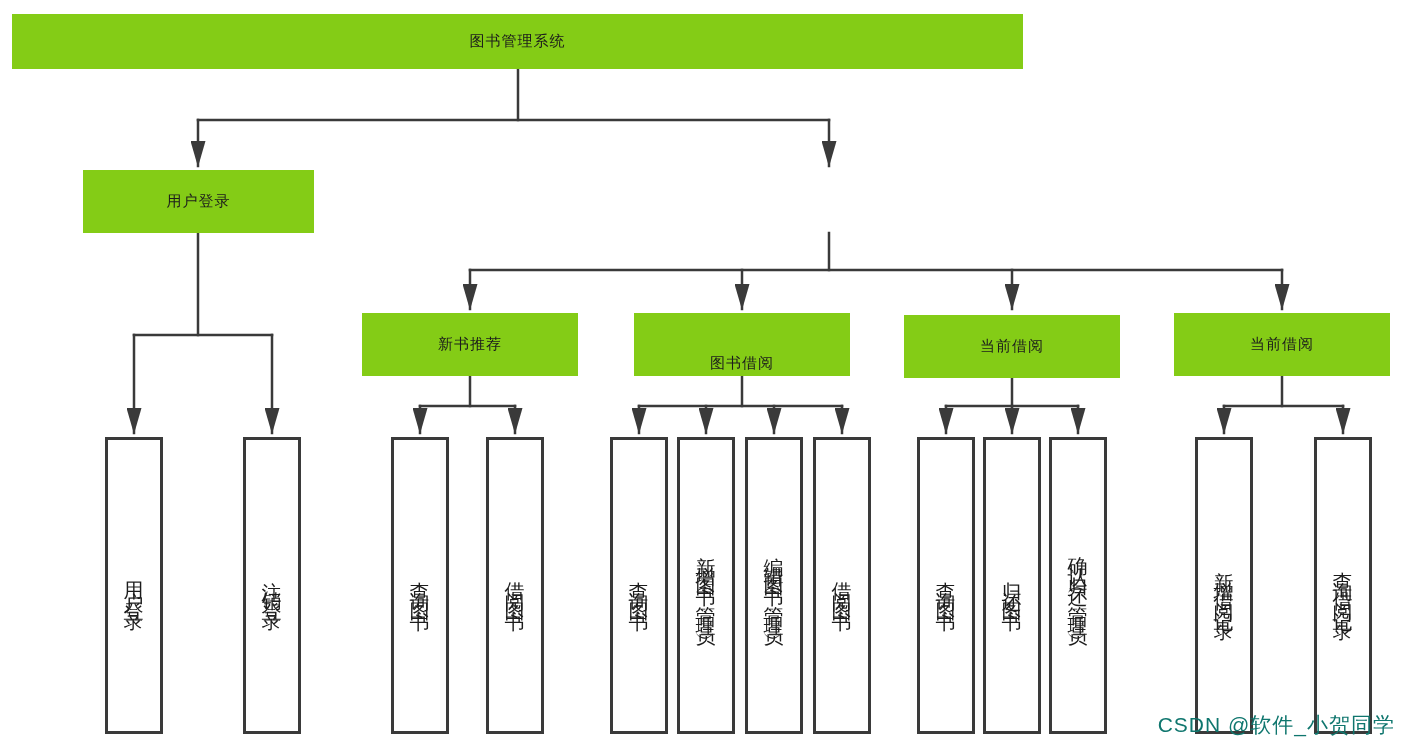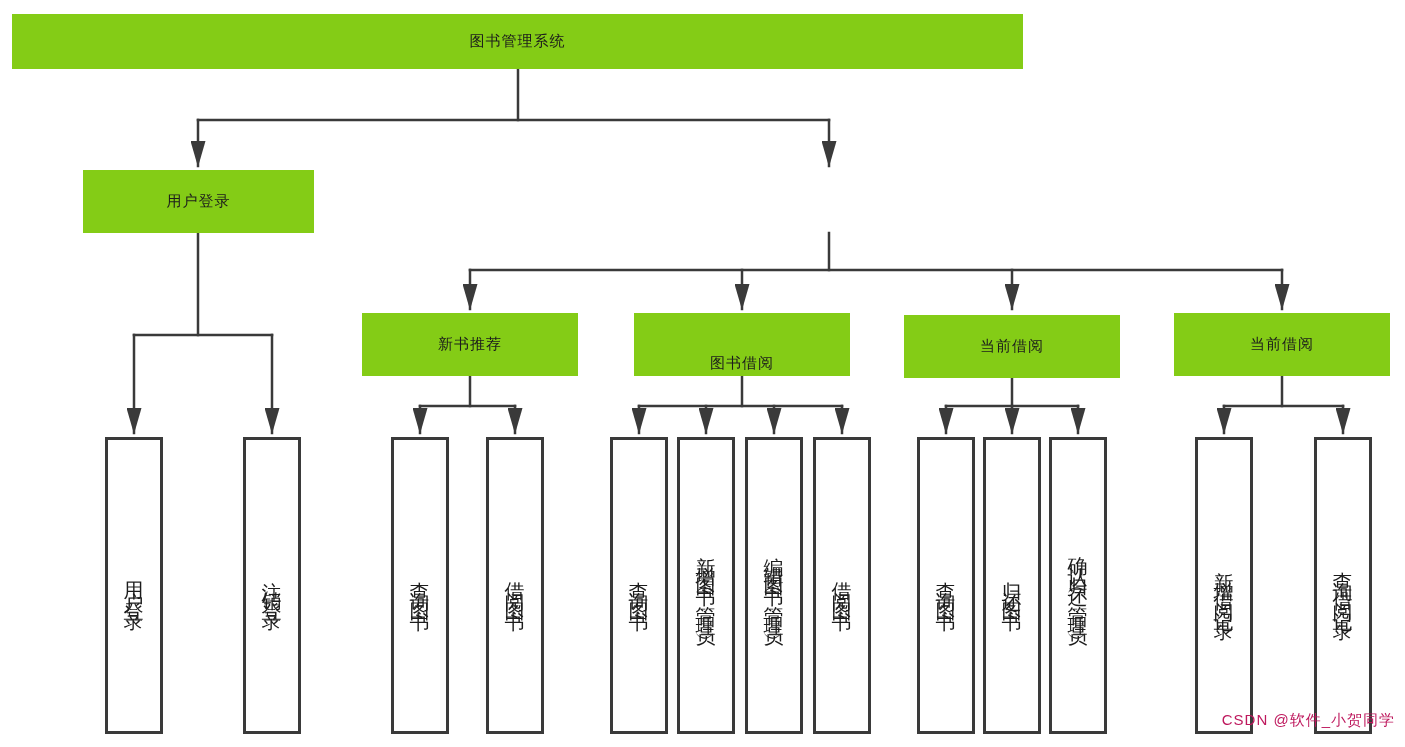--- a/index.html
+++ b/index.html
@@ -49,22 +49,22 @@
     font-size: 20px;
     line-height: 1;
     letter-spacing: 10px;
     color: #1c1c1c;
     white-space: nowrap;
   }
   .watermark {
     position: absolute;
     right: 10px;
     top: 711px;
-    font-size: 15px;
-    color: #be185d;
+    font-size: 21px;
+    color: #0f766e;
     letter-spacing: 1px;
     z-index: 3;
     white-space: nowrap;
   }
 </style>
 </head>
 <body>
 
 <div id="canvas">
 

